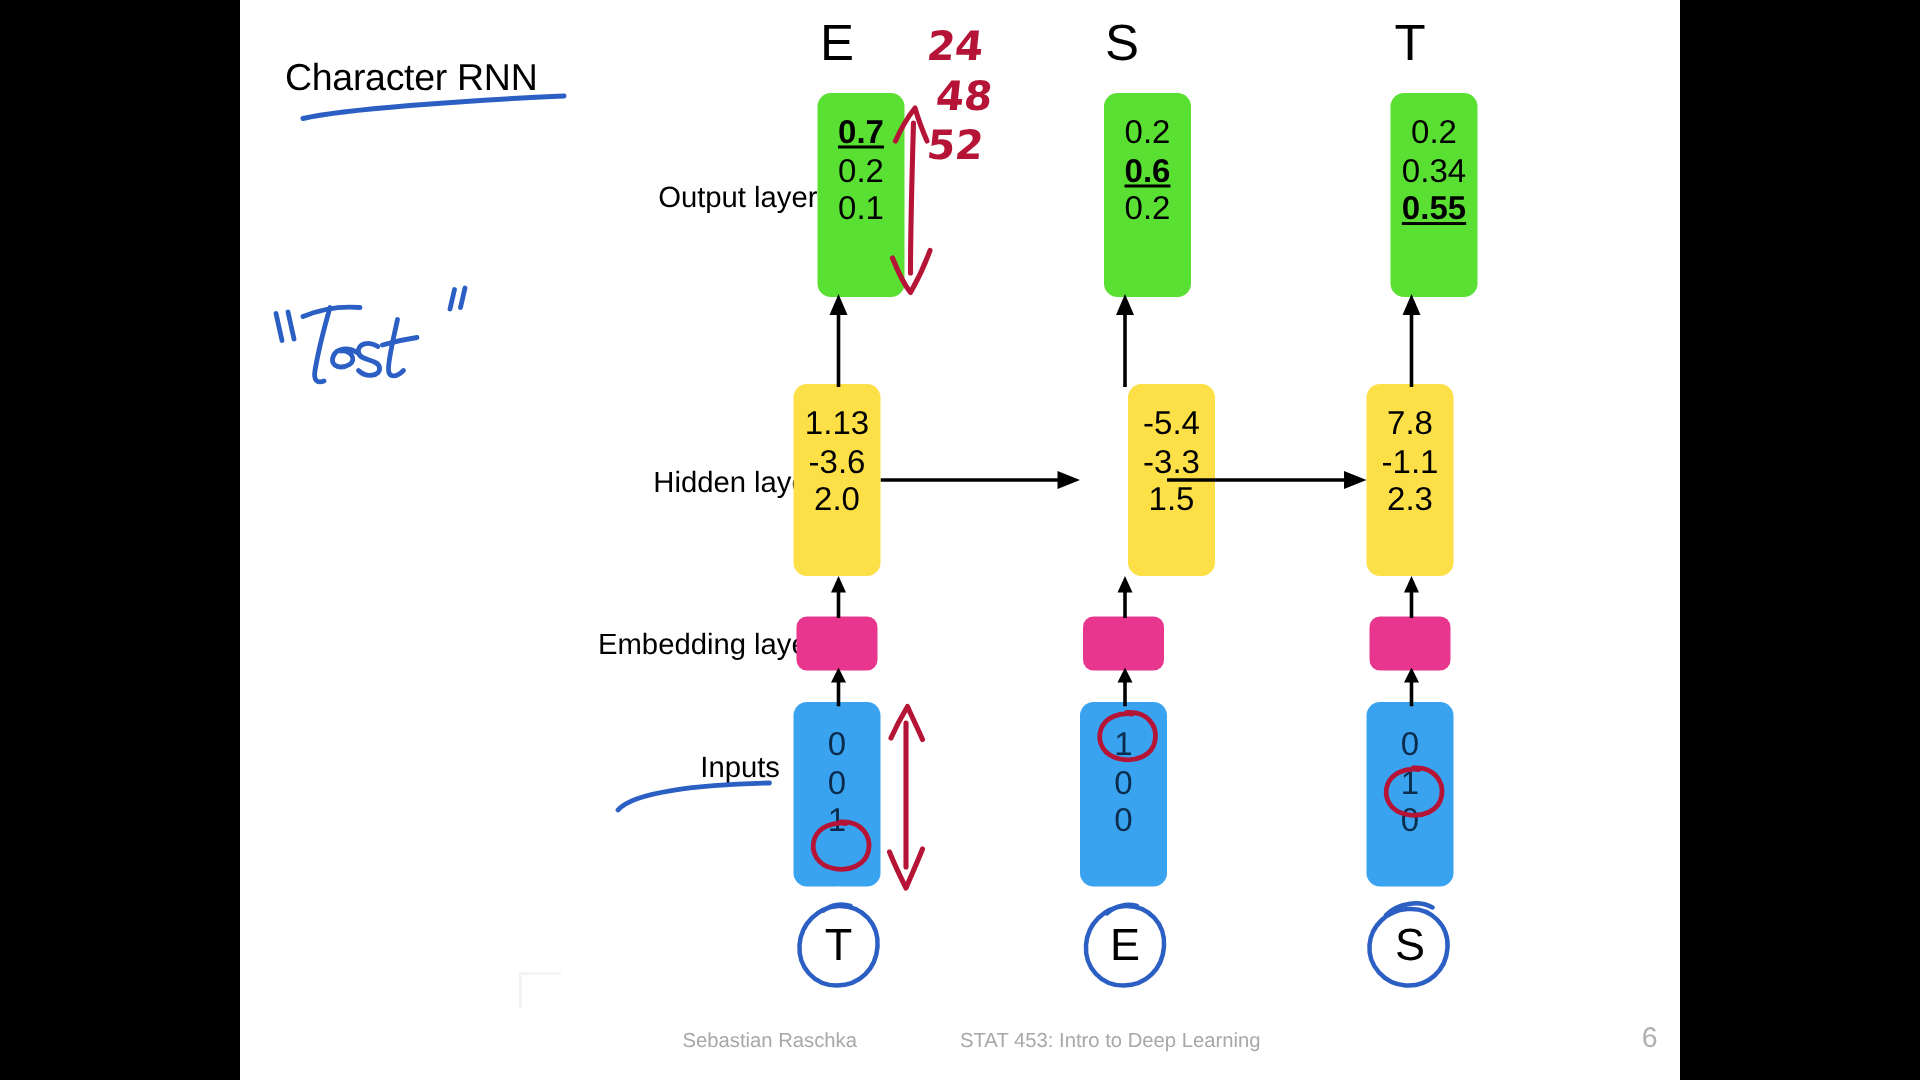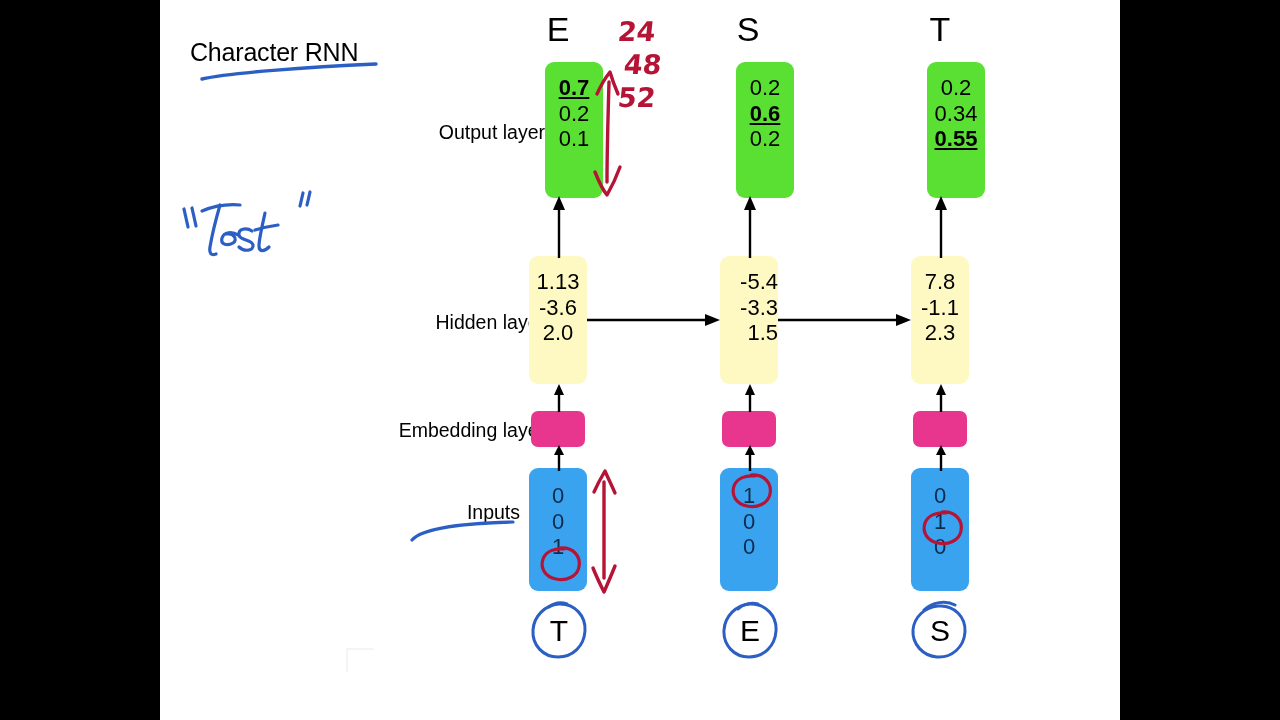--- a/index.html
+++ b/index.html
@@ -86,21 +86,21 @@
     font-weight: bold;
     text-decoration: underline;
   }
   .out-box {
     background: #5ae032;
     height: 136px;
     padding-top: 13px;
     margin-left: 16px;
   }
   .hid-box {
-    background: #fef9c3;
+    background: #fde047;
     height: 128px;
     padding-top: 13px;
   }
   .emb-box {
     background: #e8368f;
     height: 36px;
     width: 54px;
     border-radius: 7px;
   }
   .in-box {
@@ -218,21 +218,21 @@
       <span class="cell">0.2</span>
       <span class="cell">0.34</span>
       <span class="cell hl">0.55</span>
     </div>
 
     <div class="nodebox hid-box" style="left:369px; top:256px;">
       <span class="cell">1.13</span>
       <span class="cell">-3.6</span>
       <span class="cell">2.0</span>
     </div>
-    <div class="nodebox hid-box" style="left:560px; top:256px;align-items:flex-end;">
+    <div class="nodebox hid-box" style="left:592px; top:256px;">
       <span class="cell">-5.4</span>
       <span class="cell">-3.3</span>
       <span class="cell">1.5</span>
     </div>
     <div class="nodebox hid-box" style="left:751px; top:256px;">
       <span class="cell">7.8</span>
       <span class="cell">-1.1</span>
       <span class="cell">2.3</span>
     </div>
 
@@ -352,15 +352,20 @@
       <path d="M5,102 C9,112 13,120 16,126 C19,119 23,110 27,100" stroke="#b51436" stroke-width="3.4" fill="none" stroke-linecap="round" stroke-linejoin="round"></path>
     </svg>
     <div id="red-digits">
       <div>24</div>
       <div>48</div>
       <div>52</div>
     </div>
 
     <div id="corner-mark"></div>
 
+    <div id="footer">
+      <span class="footer-text" id="footer-author">Sebastian Raschka</span>
+      <span class="footer-text" id="footer-course">STAT 453: Intro to Deep Learning</span>
+      <span class="footer-text" id="footer-page">6</span>
+    </div>
 
   </div>
 </div>
 
 </body></html>

